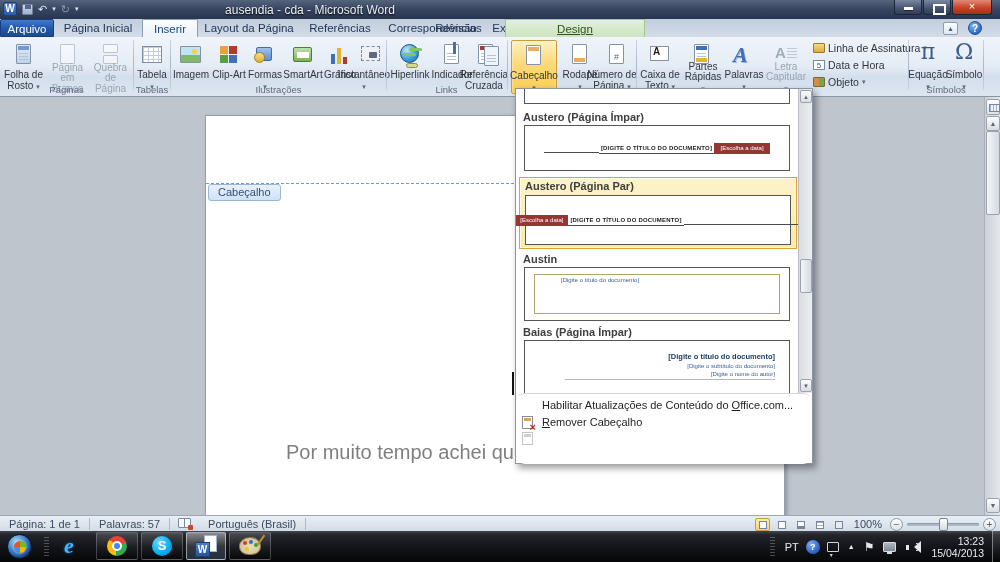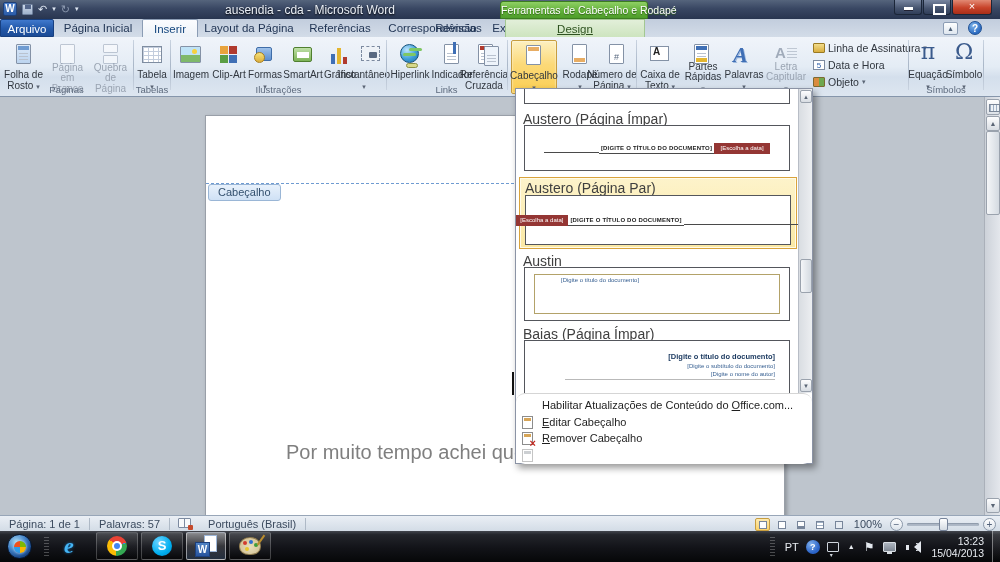--- a/index.html
+++ b/index.html
@@ -111,21 +111,21 @@
   .vs-thumb { position:absolute; left:1px; top:34px; width:14px; height:84px; background:linear-gradient(90deg,#f4f6f8,#d4dae1); border:1px solid #9aa2ad; border-radius:2px; }
   .ruler-btn { position:absolute; left:1px; top:2px; width:14px; height:16px; background:linear-gradient(#fff,#dde2e8); border:1px solid #9aa2ad; border-radius:2px; }
   .ruler-btn::after { content:""; position:absolute; left:2px; top:4px; width:9px; height:6px; border:1px solid #7b8798;
     background:repeating-linear-gradient(90deg,#9fb0c4 0 1px,#eef2f6 1px 3px); }
 
   
   .dropdown { position:absolute; left:515px; top:88px; width:298px; height:376px; background:#fff;
     border:1px solid #8b93a5; box-shadow:3px 4px 7px rgba(0,0,0,.4); }
   .gal { position:absolute; left:0; top:0; width:296px; height:304px; overflow:hidden; }
   .g-partial { position:absolute; left:8px; top:0px; width:266px; height:15px; border:1px solid #54565c; border-top:none; background:#fff; }
-  .g-name { position:absolute; left:7px; font-size:14px; font-weight:normal; color:#3f3f3f; white-space:nowrap; }
+  .g-name { position:absolute; left:7px; font-size:11px; font-weight:bold; color:#3f3f3f; white-space:nowrap; }
   .g-prev { position:absolute; left:8px; width:266px; background:#fff; border:1px solid #54565c;
     display:flex; align-items:center; justify-content:center; }
   .pv-row { display:flex; align-items:flex-end; }
   .pv-rule { height:1px; background:#4a4a4a; margin-bottom:1px; }
   .pv-title { font-size:6px; font-weight:bold; color:#1a1a1a; letter-spacing:.2px; border-bottom:1px solid #4a4a4a; padding:0 2px 2px; white-space:nowrap; }
   .pv-red { background:#943634; color:#fff; font-size:6px; line-height:7px; padding:2px 5px 2px; min-width:56px; text-align:center; white-space:nowrap; }
   .g-selected { position:absolute; left:3px; top:88px; width:278px; height:72px;
     background:linear-gradient(#fdf3cb,#fbe9a4); border:1px solid #d9a33c; box-shadow:inset 0 0 0 1px #fffbe9; }
   .g-selected .g-name { left:5px; top:2px; }
   .g-prev.inner { position:absolute; left:5px; top:17px; width:266px; height:50px; }
@@ -227,21 +227,20 @@
   <div class="titlebar">
     <div class="qat">
       <div class="wlogo">W</div>
       <div class="floppy"></div>
       <span class="qbtn">↶</span>
       <span class="qbtn" style="font-size:7px">▾</span>
       <span class="qbtn dim">↻</span>
       <span class="qbtn" style="font-size:7px">▾</span>
     </div>
     <div class="title-text">ausendia - cda - Microsoft Word</div>
-    <div class="ctx-header">Ferramentas de Cabeçalho e Rodapé</div>
     <div class="winbtns">
       <div class="wbtn min"></div>
       <div class="wbtn max"></div>
       <div class="wbtn close">×</div>
     </div>
   </div>
 
   <div class="tabrow">
     <div class="tab file" style="left:0;width:54px">Arquivo</div>
     <div class="tab" style="left:54px;width:88px">Página Inicial</div>
@@ -536,26 +535,20 @@
       </div>
       <div class="g-scroll">
         <div class="gs-btn" style="top:1px">▲</div>
         <div class="gs-thumb"></div>
         <div class="gs-btn" style="bottom:1px">▼</div>
       </div>
     </div>
     <div class="dmenu">
       <div class="dm-item">
         <span class="dm-text"><span>Habilitar Atualizações de Conteúdo do </span><span class="accel">O</span><span>ffice.com...</span></span>
-      </div>
-      <div class="dm-item">
-        <span class="dm-icon">
-            <span class="bandt"></span>
-          </span>
-        <span class="dm-text"><span class="accel">E</span><span>ditar Cabeçalho</span></span>
       </div>
       <div class="dm-item">
         <span class="dm-icon">
             <span class="bandt"></span>
             <span class="redx">×</span>
           </span>
         <span class="dm-text"><span class="accel">R</span><span>emover Cabeçalho</span></span>
       </div>
       <div class="dm-item dis">
         <span class="dm-icon">

